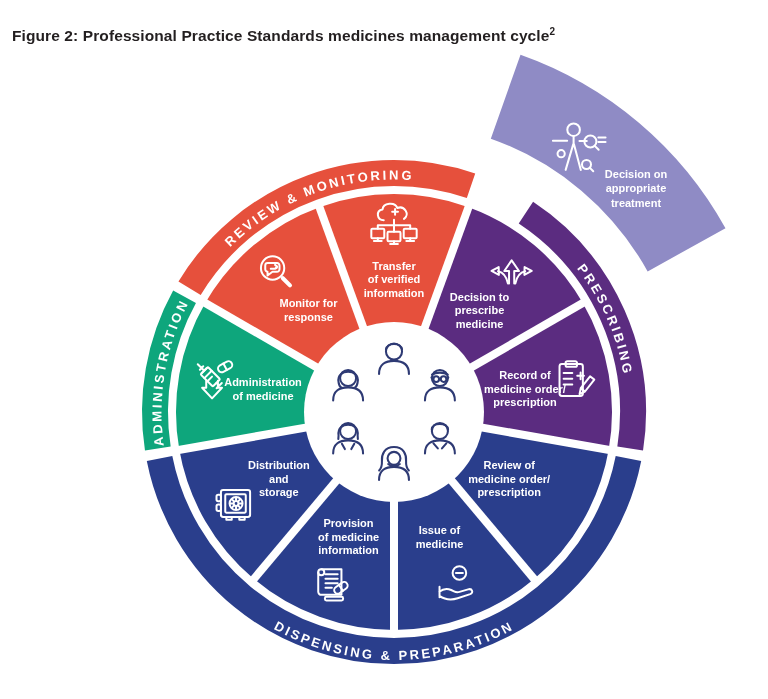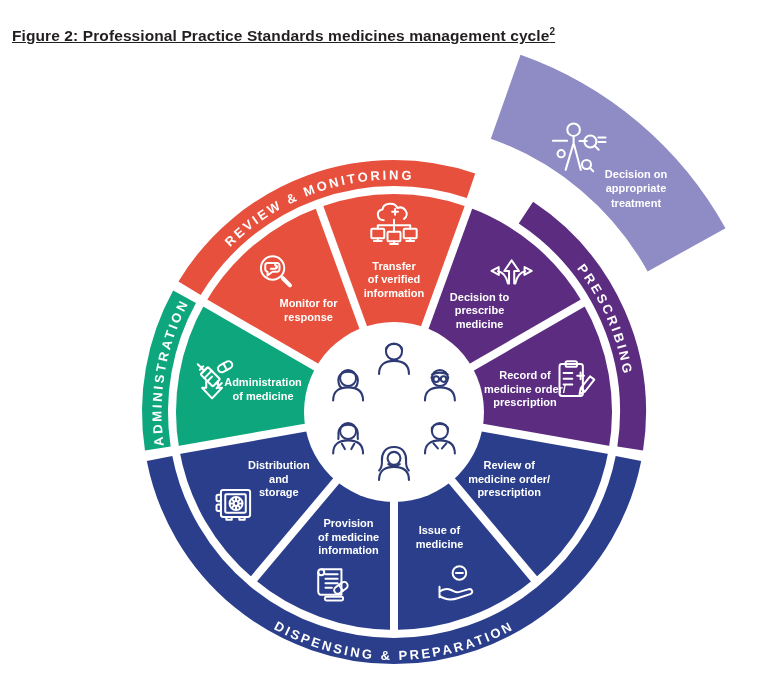--- a/index.html
+++ b/index.html
@@ -2,21 +2,21 @@
 <html><head>
 <meta charset="utf-8">
 <style>
   html,body { margin:0; padding:0; background:#ffffff; }
   .page {
     position:relative; width:768px; height:699px; background:#ffffff;
     font-family:"Liberation Sans", sans-serif; overflow:hidden;
   }
   .fig-title {
     position:absolute; left:12px; top:26px; margin:0;
-    font-size:15.5px; font-weight:bold; color:#231f20; letter-spacing:0.1px;text-decoration:underline;
+    font-size:15.5px; font-weight:bold; color:#231f20; letter-spacing:0.1px;
   }
   .fig-title sup { font-size:10px; }
   svg text { font-family:"Liberation Sans", sans-serif; }
   .seg-label { fill:#ffffff; font-size:11px; font-weight:bold; text-anchor:middle; }
   .band-label { fill:#ffffff; font-size:13px; font-weight:bold; letter-spacing:2.6px; }
 </style>
 </head>
 <body>
 
 <div class="page">

